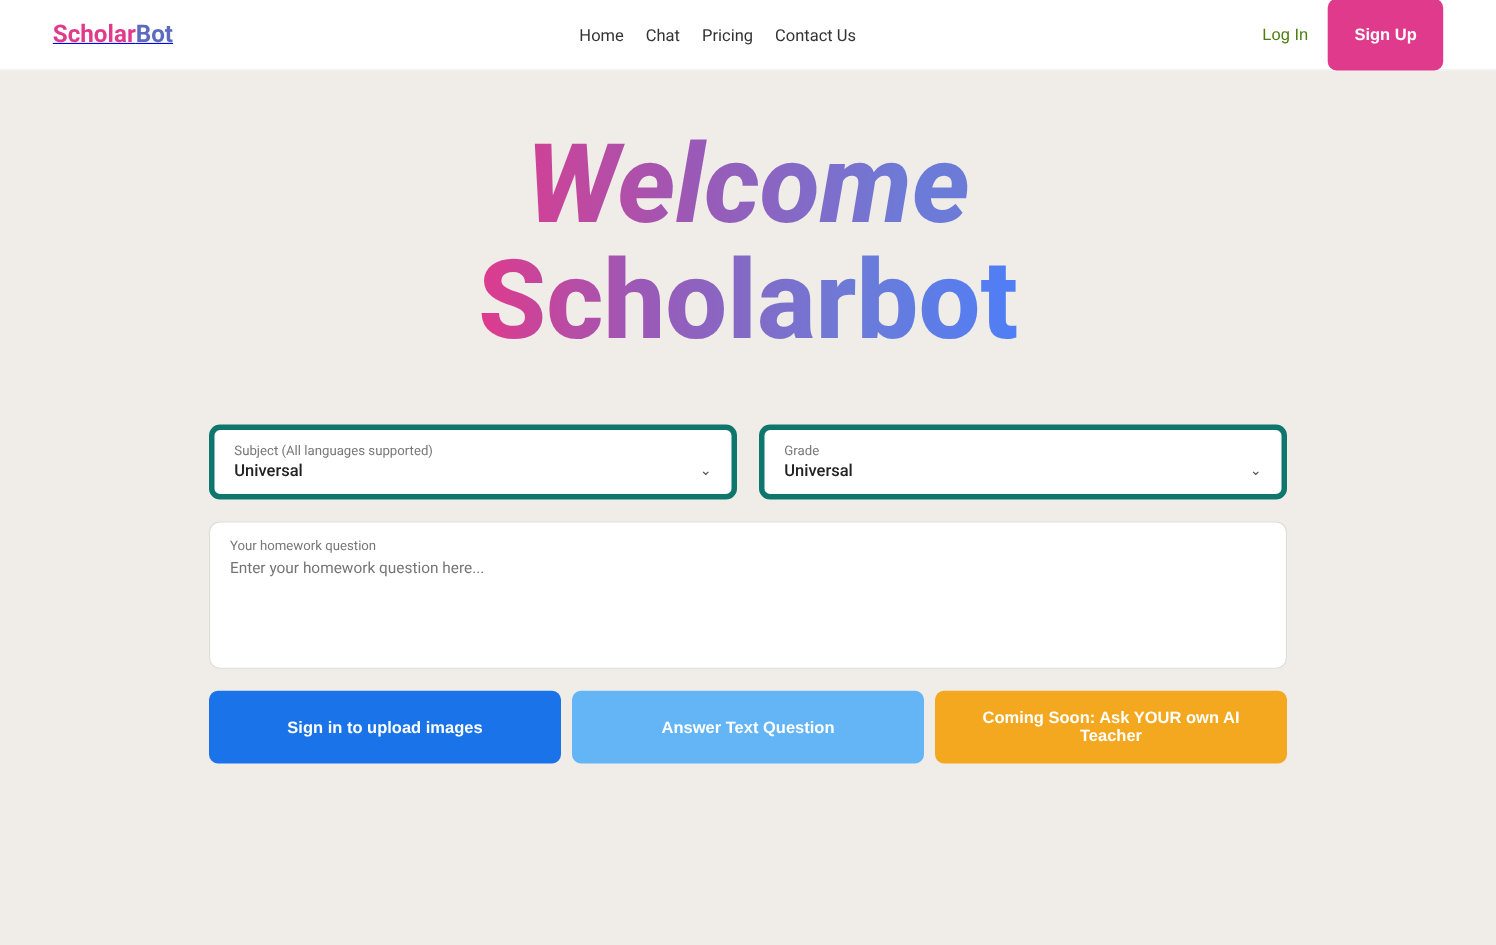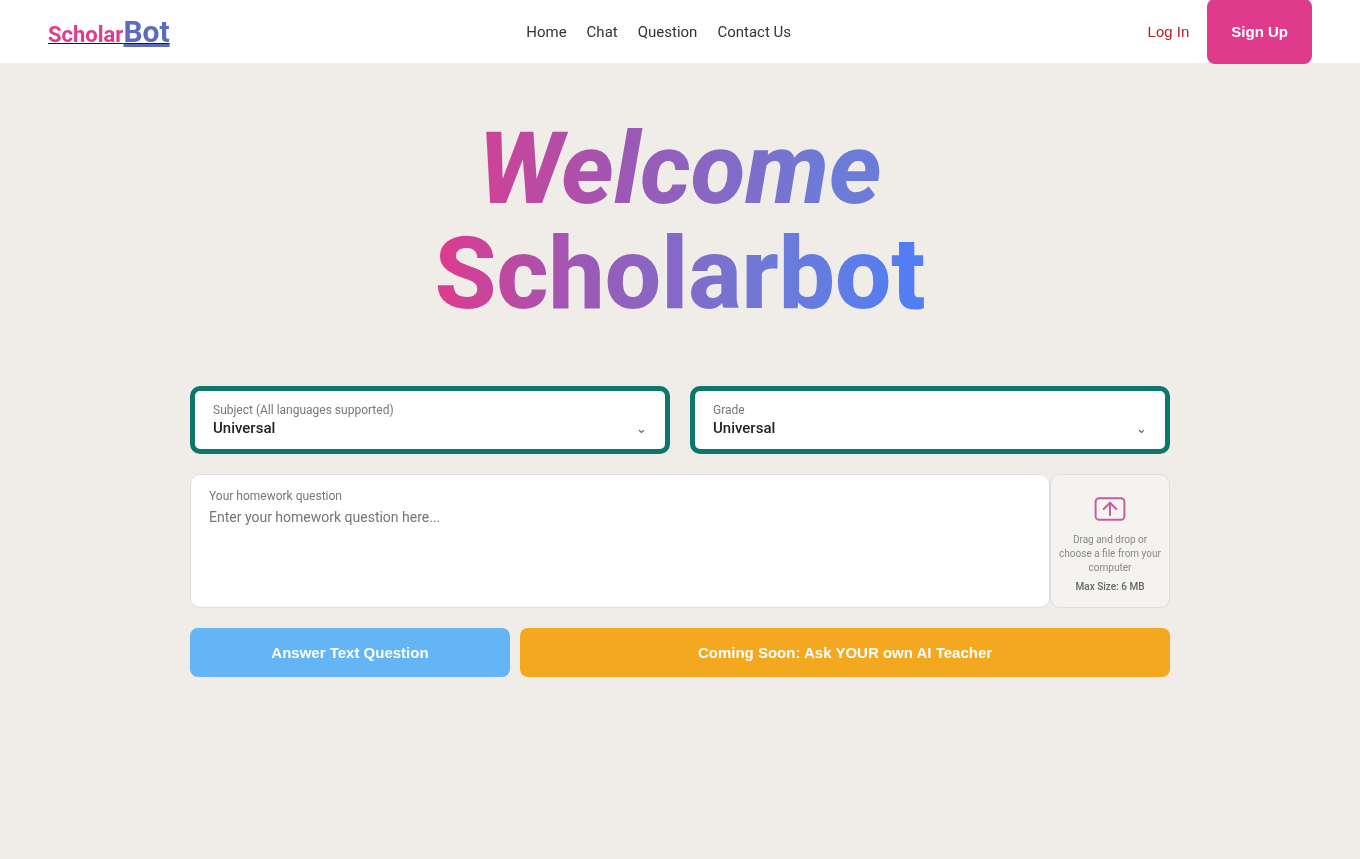--- a/index.html
+++ b/index.html
@@ -37,21 +37,21 @@
     .nav-actions {
       display: flex;
       align-items: center;
       gap: 18px;
     }
     .btn-login {
       background: none;
       border: none;
       font-size: 15px;
       font-weight: 500;
-      color: #b91c1c;
+      color: #4d7c0f;
       cursor: pointer;
     }
     .btn-signup {
       background: #e03a8c;
       color: #fff;
       border: none;
       border-radius: 8px;
       padding: 24px 24px;
       font-size: 15px;
       font-weight: 600;
@@ -234,27 +234,27 @@
       font-weight: 600;
       cursor: pointer;
       flex: 1;
     }
   </style>
 </head>
 <body>
 
 <nav>
   <a href="#">
-    <span style="color:#e03a8c; font-size:22px; font-weight:700;">Scholar</span><span style="color:#5c6bc0; font-size:30px; font-weight:700;text-decoration:underline;">Bot</span>
+    <span style="color:#e03a8c; font-size:22px; font-weight:700;">Scholar</span><span style="color:#5c6bc0; font-size:22px; font-weight:700;">Bot</span>
   </a>
 
   <ul class="nav-links">
     <li><a href="#">Home</a></li>
     <li><a href="#">Chat</a></li>
-    <li><a href="#">Question</a></li>
+    <li><a href="#">Pricing</a></li>
     <li><a href="#">Contact Us</a></li>
   </ul>
 
   <div class="nav-actions">
     <button class="btn-login">Log In</button>
     <button class="btn-signup">Sign Up</button>
   </div>
 </nav>
 
 <main>
@@ -282,30 +282,22 @@
         </div>
       </div>
     </div>
 
     <div class="input-row">
       <div class="textarea-group">
         <div class="textarea-label">Your homework question</div>
         <textarea class="homework-textarea" placeholder="Enter your homework question here..." style=""></textarea>
       </div>
 
-      <div class="upload-box">
-        <svg class="upload-icon-svg" viewBox="0 0 40 40" fill="none" xmlns="http://www.w3.org/2000/svg">
-          <rect x="4" y="8" width="32" height="24" rx="4" stroke="#c85ca0" stroke-width="2.2" fill="none"></rect>
-          <path d="M13 20 L20 13 L27 20" stroke="#c85ca0" stroke-width="2.2" stroke-linecap="round" stroke-linejoin="round" fill="none"></path>
-          <line x1="20" y1="13" x2="20" y2="27" stroke="#c85ca0" stroke-width="2.2" stroke-linecap="round"></line>
-        </svg>
-        <span class="upload-hint">Drag and drop or choose a file from your computer</span>
-        <span class="upload-max">Max Size: 6 MB</span>
-      </div>
     </div>
 
     <div class="button-row">
+      <button class="btn-upload-images">Sign in to upload images</button>
       <button class="btn-answer-text">Answer Text Question</button>
       <button class="btn-coming-soon">Coming Soon: Ask YOUR own AI Teacher</button>
     </div>
 
   </div>
 </main>
 
 </body></html>

